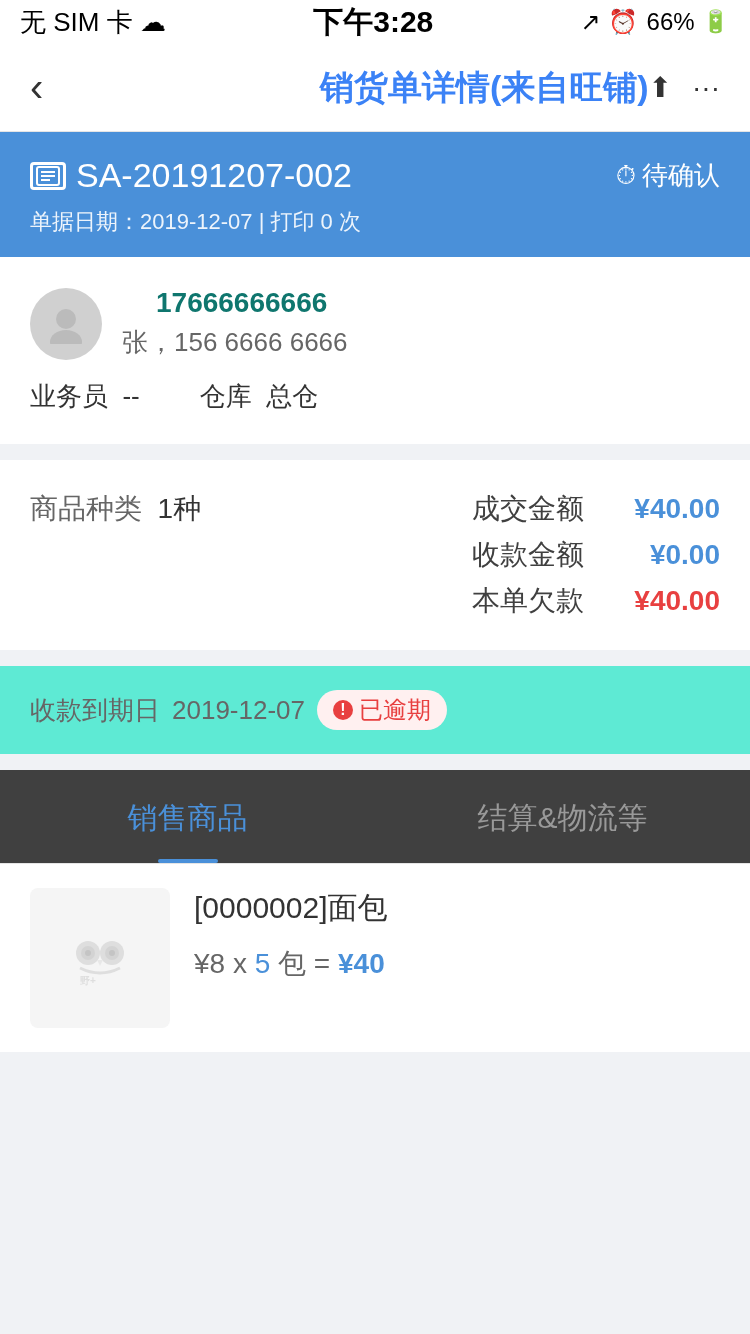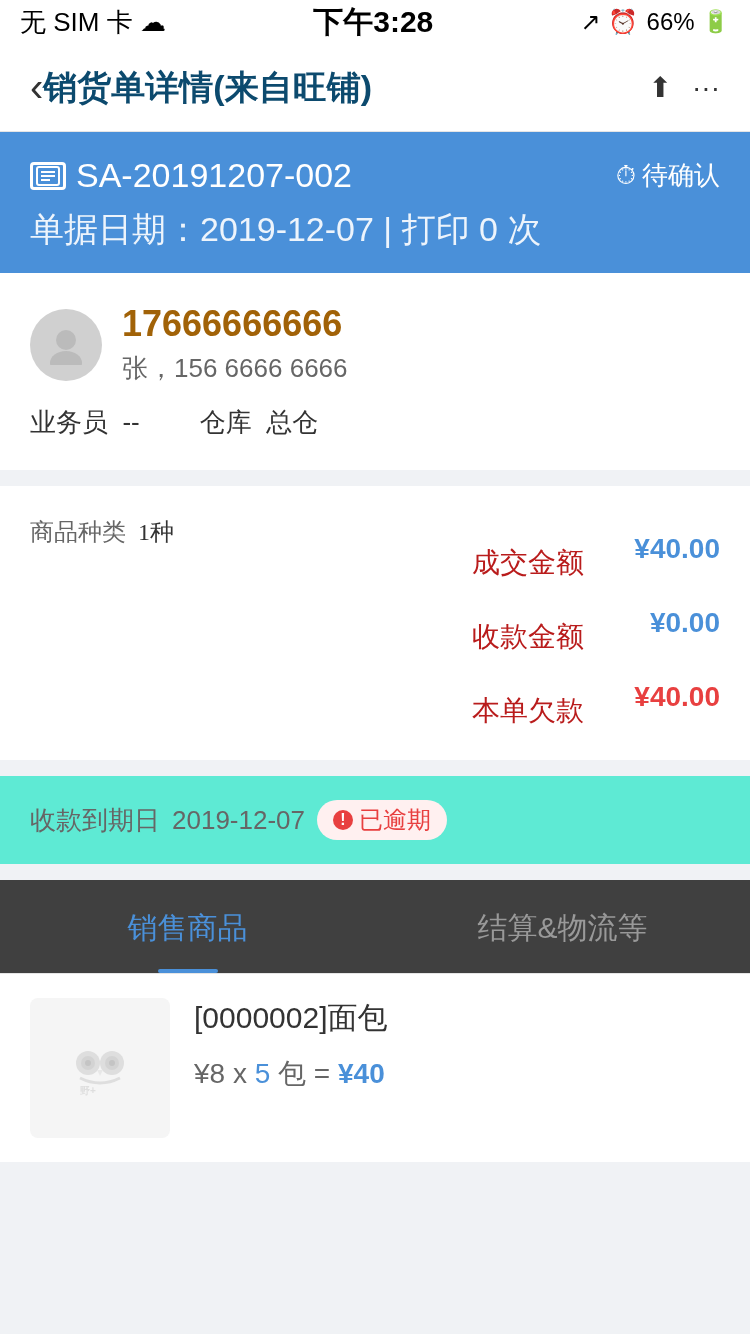--- a/index.html
+++ b/index.html
@@ -34,23 +34,23 @@
       height: 88px;
       display: flex;
       align-items: center;
       justify-content: space-between;
       padding: 0 30px;
       border-bottom: 1px solid #e5e5e5;
     }
     .nav-title {
       font-size: 34px;
       font-weight: 600;
-      color: #0c4a6e;
+      color: #3b82f6;
       flex: 1;
-      text-align: left;
+      text-align: right;
     }
     .nav-back { font-size: 40px; color: #333; cursor: pointer; }
     .nav-right-icons { display: flex; align-items: center; gap: 20px; }
     .nav-icon { font-size: 28px; color: #333; cursor: pointer; }
 
     
     .header-banner {
       background: #4a90d9;
       padding: 24px 30px 20px;
     }
@@ -82,21 +82,21 @@
     }
     .banner-status {
       color: #fff;
       font-size: 26px;
       display: flex;
       align-items: center;
       gap: 6px;
     }
     .banner-date {
       color: rgba(255,255,255,0.9);
-      font-size: 34px;
+      font-size: 22px;
     }
 
     
     .customer-section {
       background: #fff;
       padding: 30px;
       margin-bottom: 16px;
     }
     .customer-top {
       display: flex;
@@ -110,23 +110,24 @@
       border-radius: 50%;
       background: #d0d0d0;
       display: flex;
       align-items: center;
       justify-content: center;
       font-size: 40px;
       color: #999;
       flex-shrink: 0;
     }
     .customer-phone {
-      font-size: 36px;
+      font-size: 28px;
       font-weight: 600;
-      color: #a16207;
+      color: #0f766e;
+      margin-left: 34px;
     }
     .customer-name {
       font-size: 26px;
       color: #666;
       margin-top: 6px;
     }
     .customer-meta {
       display: flex;
       gap: 60px;
       margin-top: 19px;
@@ -139,34 +140,34 @@
 
     
     .summary-section {
       background: #fff;
       padding: 30px;
       margin-bottom: 16px;
       display: flex;
       justify-content: space-between;
       align-items: flex-start;
     }
-    .summary-left { font-size: 24px; color: #666; font-family: Liberation Serif, serif; }
+    .summary-left { font-size: 28px; color: #666; }
     .summary-right {
       display: flex;
       flex-direction: column;
       align-items: flex-end;
       gap: 8px;
     }
     .summary-row {
       display: flex;
       gap: 16px;
       font-size: 28px;
       align-items: center;
     }
-    .summary-row-label { color: #b91c1c; margin-top: 28px; }
+    .summary-row-label { color: #404040; }
     .summary-row-value { color: #4a90d9; font-weight: 600; min-width: 120px; text-align: right; }
     .summary-row-value.red { color: #e84040; }
 
     
     .due-section {
       background: #5eead4;
       padding: 24px 30px;
       margin-bottom: 16px;
       font-size: 26px;
       color: #666;

